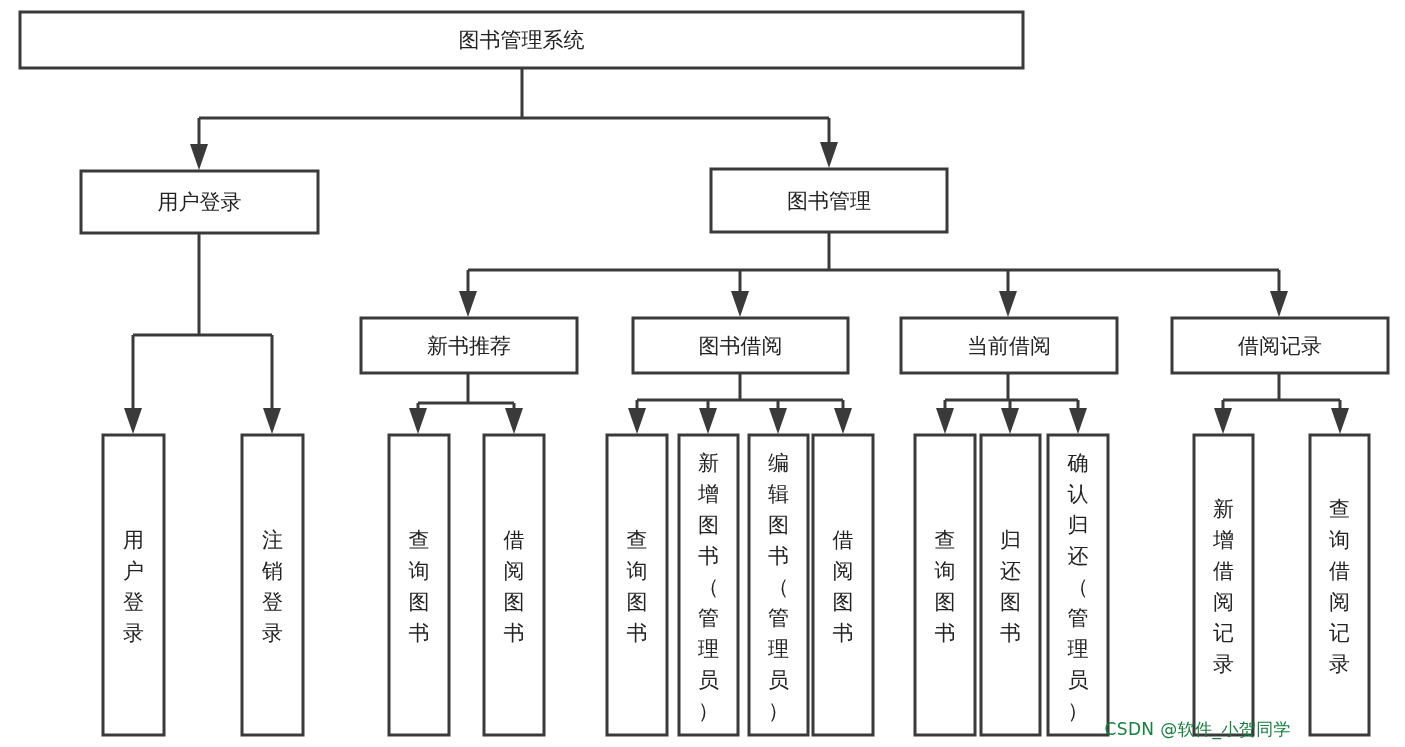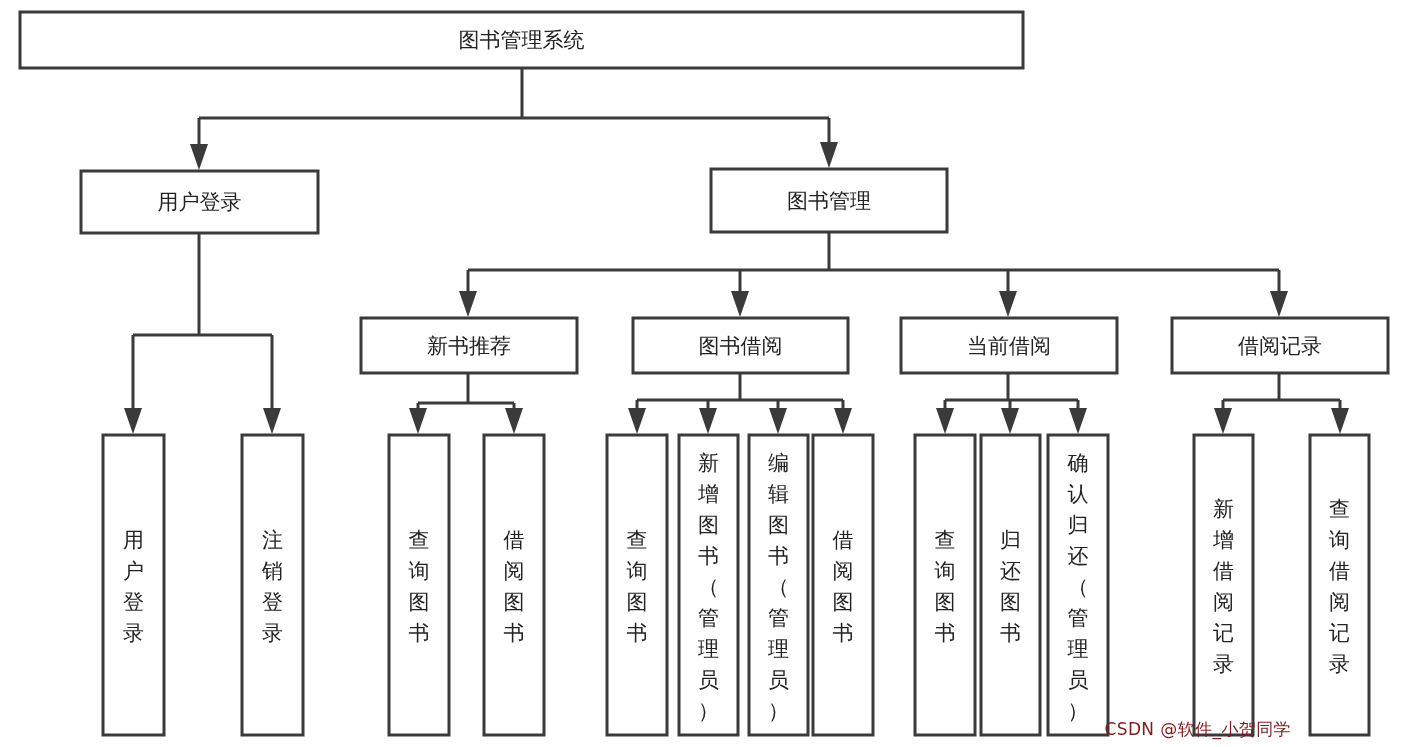--- a/index.html
+++ b/index.html
@@ -52,21 +52,21 @@
     font-size: 21px;
     fill: #222222;
     text-anchor: middle;
   }
   .watermark {
     position: absolute;
     right: 8px;
     bottom: 6px;
     font-family: "DejaVu Sans", "Liberation Sans", sans-serif;
     font-size: 17px;
-    color: #7f1d1d;
+    color: #15803d;
     white-space: nowrap;
     letter-spacing: 0.4px;
     pointer-events: none;
     margin-top: 24px;
   }
 </style>
 </head>
 <body>
 
 <div id="diagram-root">

